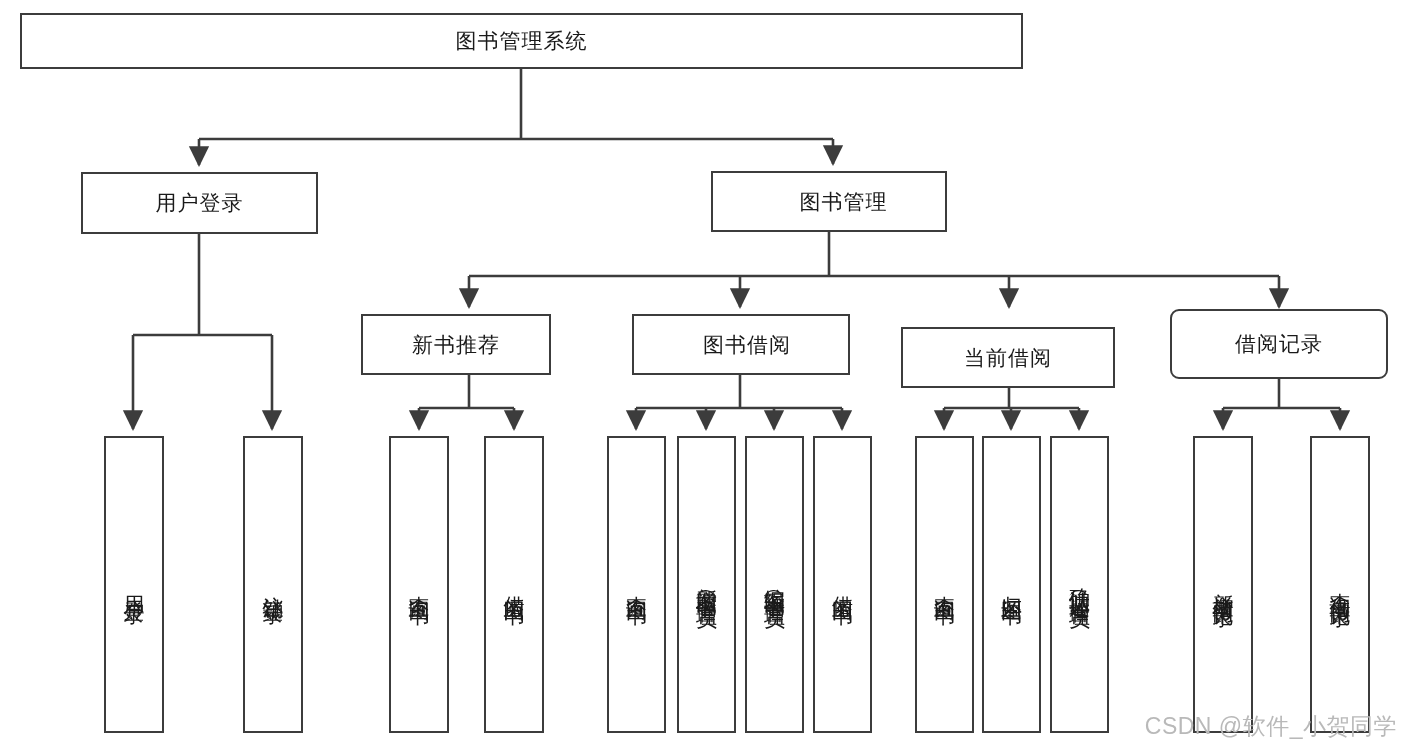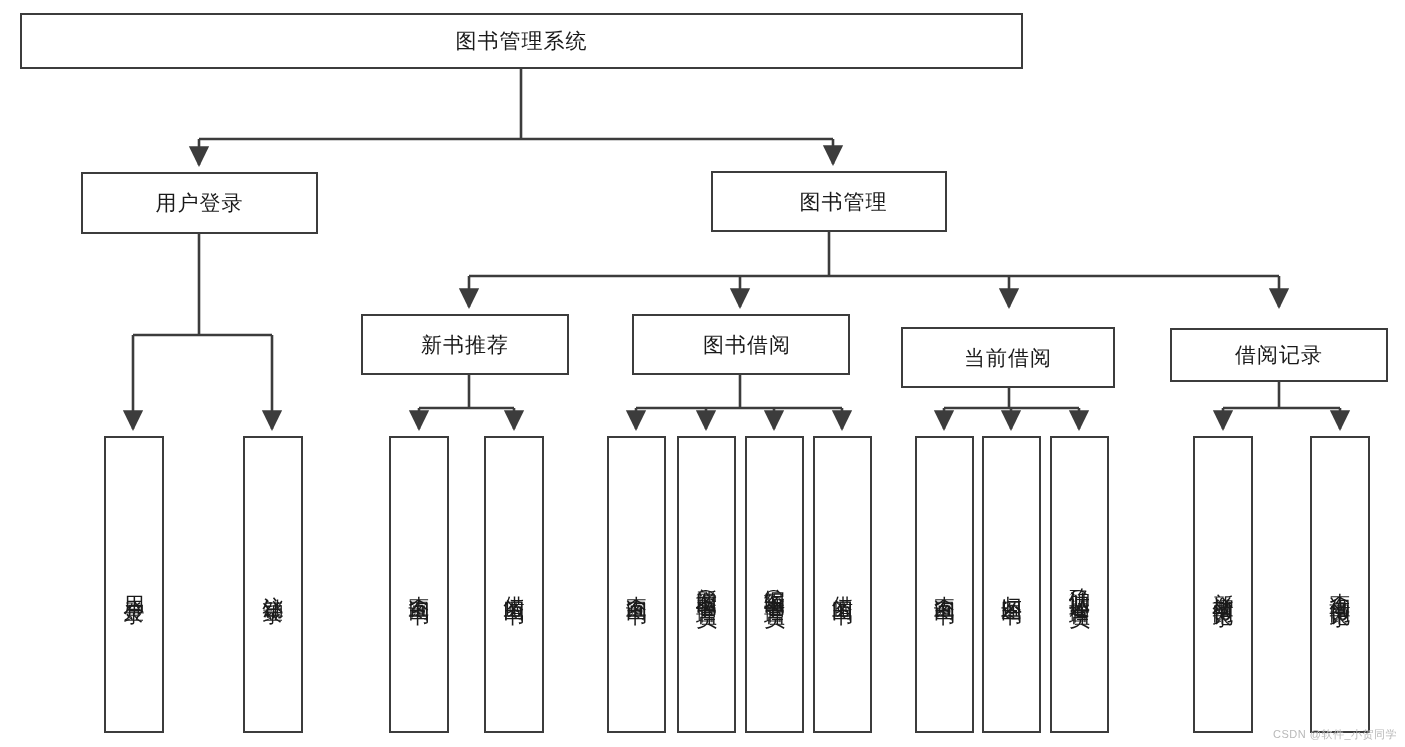--- a/index.html
+++ b/index.html
@@ -53,21 +53,21 @@
     text-align: left;
   }
   .node.vert .label {
     writing-mode: vertical-rl;
     text-orientation: upright;
   }
   #watermark {
     position: absolute;
     right: 8px;
     bottom: 5px;
-    font-size: 11px;
+    font-size: 23px;
     color: #b9b9b9;
     letter-spacing: 0.5px;
     z-index: 5;
     white-space: nowrap;
   }
 </style>
 </head>
 <body>
 
 <div id="canvas">
@@ -125,30 +125,30 @@
   <div id="nodes">
       <div class="node horiz" style="left: 20px; top: 13px; width: 1003px; height: 56px;">
         <span class="label">图书管理系统</span>
       </div>
       <div class="node horiz" style="left: 81px; top: 172px; width: 237px; height: 62px;">
         <span class="label">用户登录</span>
       </div>
       <div class="node horiz" style="left: 711px; top: 171px; width: 236px; height: 61px; padding-left: 29px;">
         <span class="label">图书管理</span>
       </div>
-      <div class="node horiz" style="left: 361px; top: 314px; width: 208px; height: 61px;">
+      <div class="node horiz" style="left: 361px; top: 314px; width: 190px; height: 61px;">
         <span class="label">新书推荐</span>
       </div>
       <div class="node horiz" style="left: 632px; top: 314px; width: 218px; height: 61px; padding-left: 12px;">
         <span class="label">图书借阅</span>
       </div>
       <div class="node horiz" style="left: 901px; top: 327px; width: 214px; height: 61px;">
         <span class="label">当前借阅</span>
       </div>
-      <div class="node horiz" style="left: 1170px; top: 328px; width: 218px; height: 54px;">
+      <div class="node horiz" style="left: 1170px; top: 309px; width: 218px; height: 70px; border-radius: 9px;">
         <span class="label">借阅记录</span>
       </div>
       <div class="node vert" style="left: 104px; top: 436px; width: 60px; height: 297px;">
         <span class="label">用户登录</span>
       </div>
       <div class="node vert" style="left: 243px; top: 436px; width: 60px; height: 297px;">
         <span class="label">注销登录</span>
       </div>
       <div class="node vert" style="left: 389px; top: 436px; width: 60px; height: 297px;">
         <span class="label">查询图书</span>

